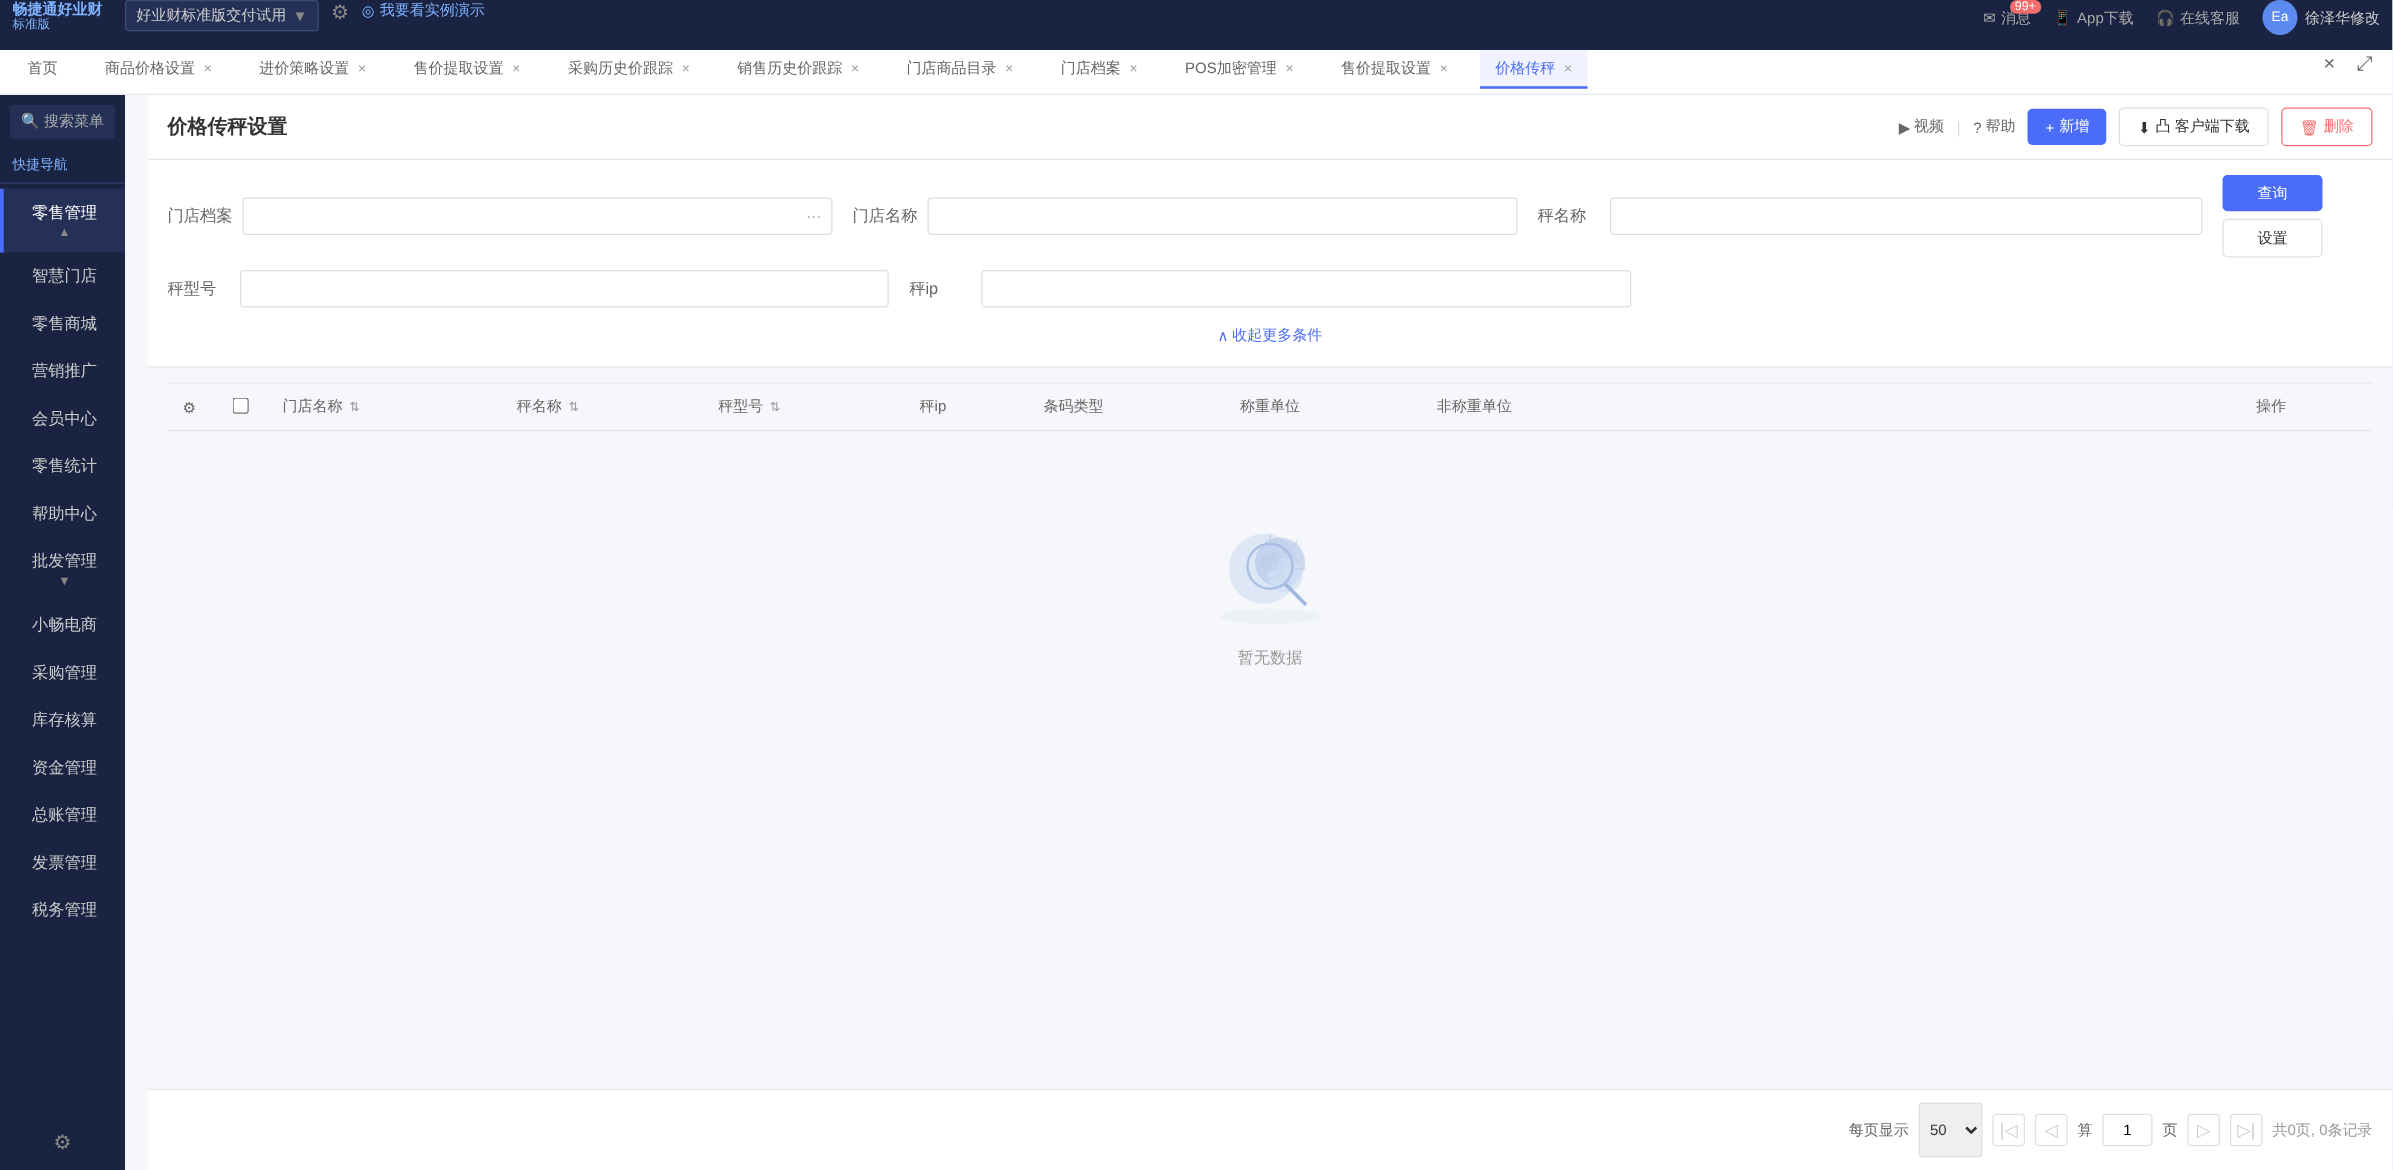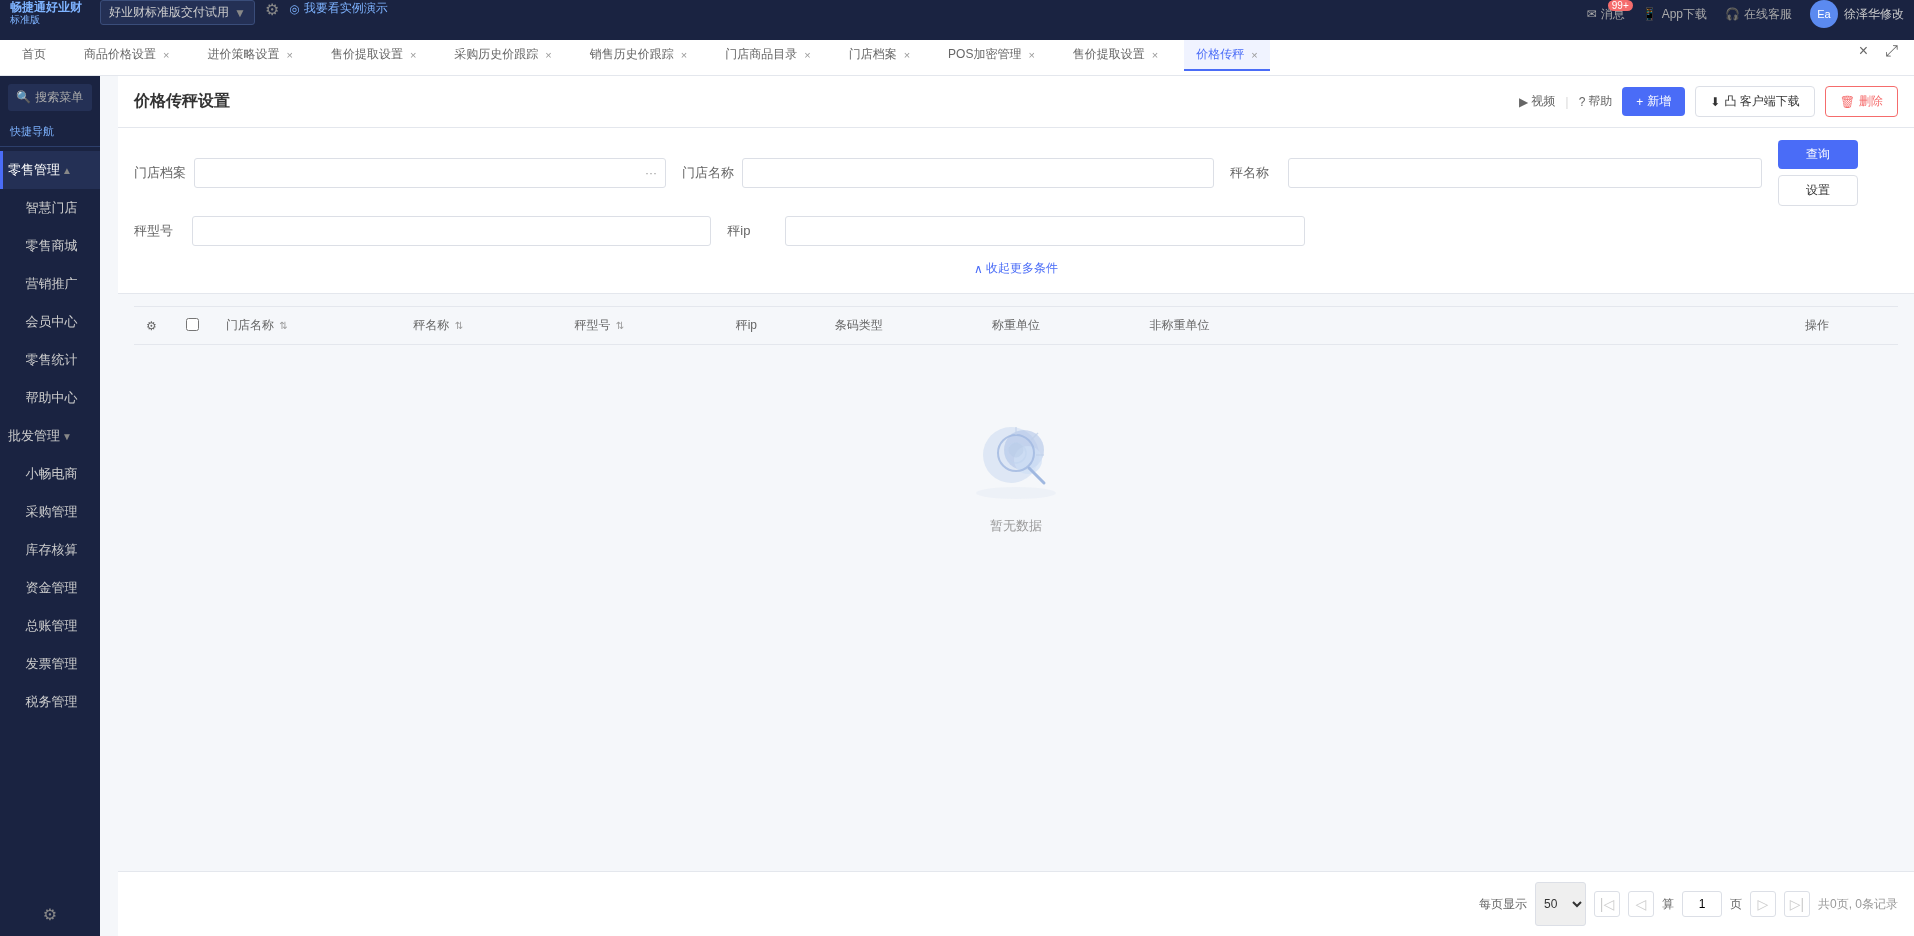--- a/index.html
+++ b/index.html
@@ -33,21 +33,21 @@
     .main-layout { display: flex; flex: 1; overflow: hidden; }
 
     
     .sidebar { width: 100px; background: #1a2341; display: flex; flex-direction: column; flex-shrink: 0; overflow-y: auto; }
     .sidebar::-webkit-scrollbar { width: 3px; }
     .sidebar-search { padding: 8px; }
     .sidebar-search-btn { width: 100%; background: #243055; border: none; color: #aaa; padding: 5px; border-radius: 3px; cursor: pointer; font-size: 12px; }
     .sidebar-nav-label { color: #7eb3ff; font-size: 11px; padding: 5px 10px 3px; }
     .sidebar-item { color: #ccc; padding: 10px 5px; text-align: center; cursor: pointer; font-size: 13px; border-left: 3px solid transparent; }
     .sidebar-item.active { color: #fff; background: #243055; border-left-color: #4a6cf7; }
-    .sidebar-item.has-sub { display: flex; align-items: center; gap: 2px; }
+    .sidebar-item.has-sub { display: flex; flex-direction: column; align-items: center; gap: 2px; }
     .sidebar-item .sub-arrow { font-size: 10px; color: #888; }
     .sidebar-divider { border: none; border-top: 1px solid #2d3f6b; margin: 4px 0; }
     .sidebar-settings { margin-top: auto; padding: 12px; text-align: center; color: #888; cursor: pointer; font-size: 16px; }
 
     
     .content { flex: 1; display: flex; flex-direction: column; overflow: hidden; background: #f5f7fa; padding-left: 18px; }
     .content-header { background: #fff; padding: 10px 16px; border-bottom: 1px solid #e4e7ed; display: flex; align-items: center; justify-content: space-between; flex-shrink: 0; }
     .page-title-text { font-size: 16px; font-weight: bold; color: #333; }
     .header-actions { display: flex; align-items: center; gap: 10px; }
     .header-link { color: #666; font-size: 12px; cursor: pointer; display: flex; align-items: center; gap: 3px; }

